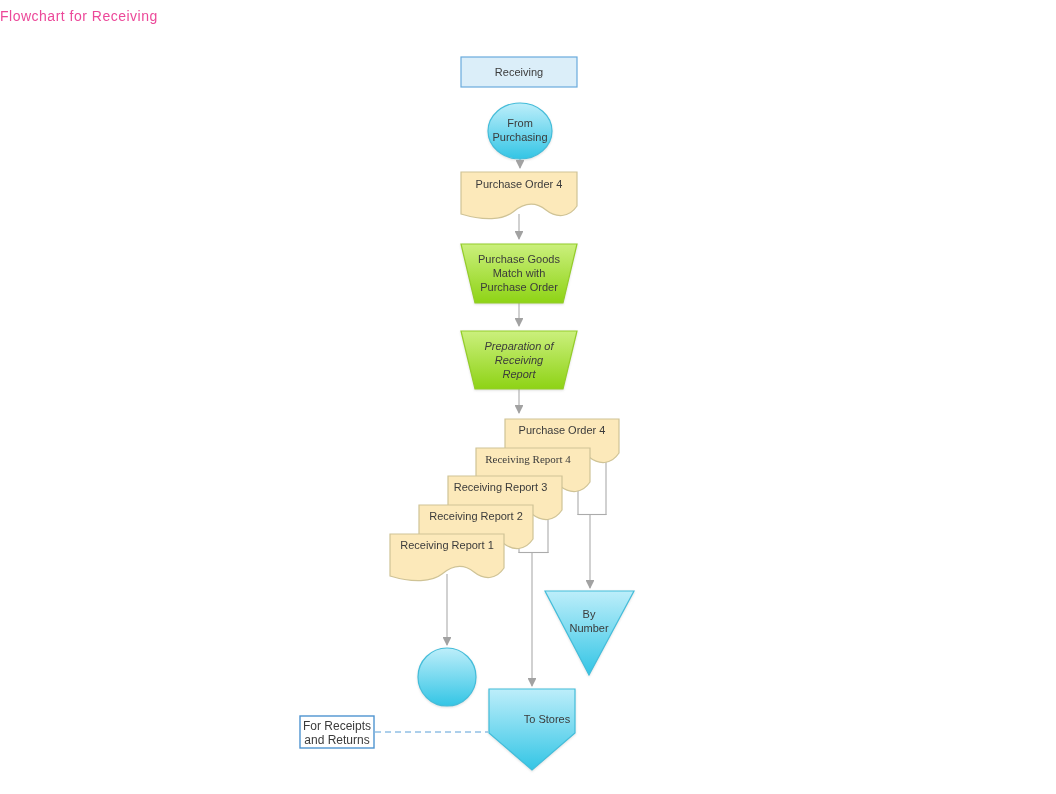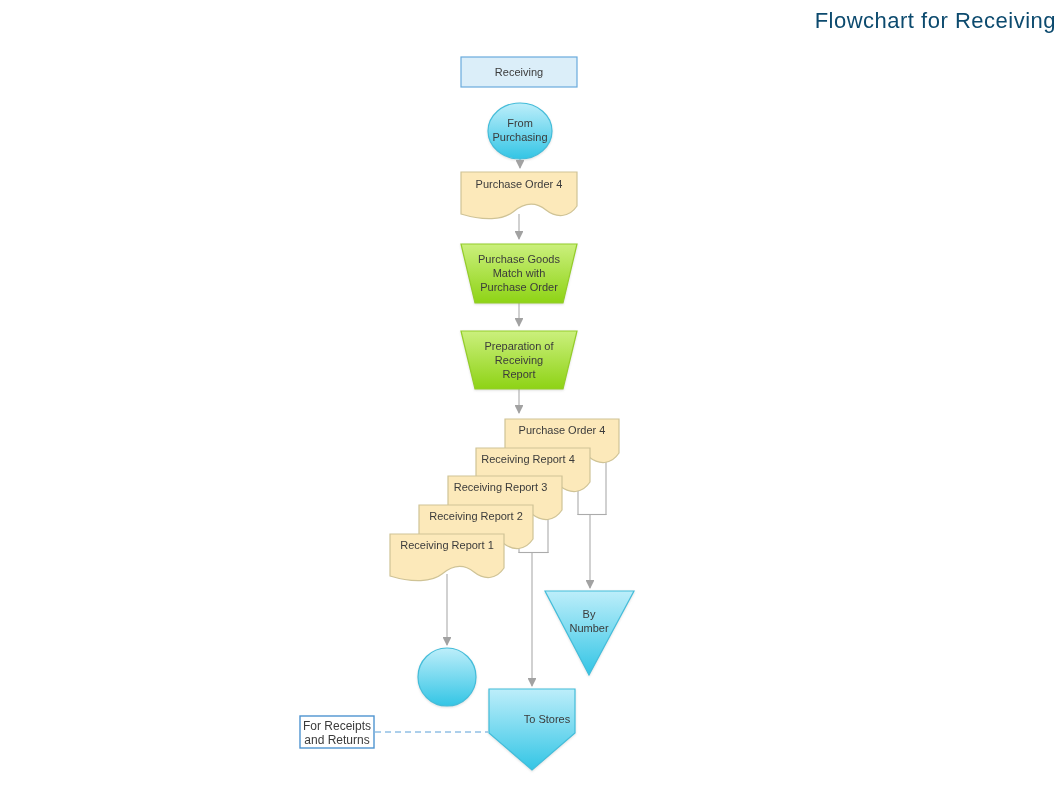--- a/index.html
+++ b/index.html
@@ -6,23 +6,23 @@
   #canvas{
     position:relative;
     width:1056px;height:794px;
     background:#ffffff;
     font-family:"Liberation Sans", sans-serif;
     overflow:hidden;
   }
   #diagram-svg{position:absolute;left:0;top:0;}
   .title{
     position:absolute;left:0;right:0;top:8px;
-    text-align:right;
-    font-size:22px;
-    color:#0c4a6e;
+    text-align:left;
+    font-size:14px;
+    color:#ec4899;
     letter-spacing:0.5px;
   }
   .lbl{
     position:absolute;
     font-size:11px;line-height:14px;
     color:#3b3b3b;
     text-align:center;
     white-space:nowrap;
   }
   .lbl span{display:block;}
@@ -109,28 +109,28 @@
   </div>
 
   <div class="lbl" style="left:461px;top:177px;width:116px;">Purchase Order 4</div>
 
   <div class="lbl" style="left:461px;top:252px;width:116px;">
     <span>Purchase Goods</span>
     <span>Match with</span>
     <span>Purchase Order</span>
   </div>
 
-  <div class="lbl" style="left:461px;top:339px;width:116px;">
+  <div class="lbl" style="left:461px;top:339px;width:116px;font-style:italic;">
     <span>Preparation of</span>
     <span>Receiving</span>
     <span>Report</span>
   </div>
 
   <div class="lbl" style="left:505px;top:423px;width:114px;">Purchase Order 4</div>
-  <div class="lbl" style="left:476px;top:452px;width:104px;">Receiving Report 4</div>
+  <div class="lbl" style="left:476px;top:452px;width:104px;font-family:Liberation Serif, serif;">Receiving Report 4</div>
   <div class="lbl" style="left:448px;top:480px;width:105px;">Receiving Report 3</div>
   <div class="lbl" style="left:419px;top:509px;width:114px;">Receiving Report 2</div>
   <div class="lbl" style="left:390px;top:538px;width:114px;">Receiving Report 1</div>
 
   <div class="lbl" style="left:549px;top:607px;width:80px;">
     <span>By</span>
     <span>Number</span>
   </div>
 
 

